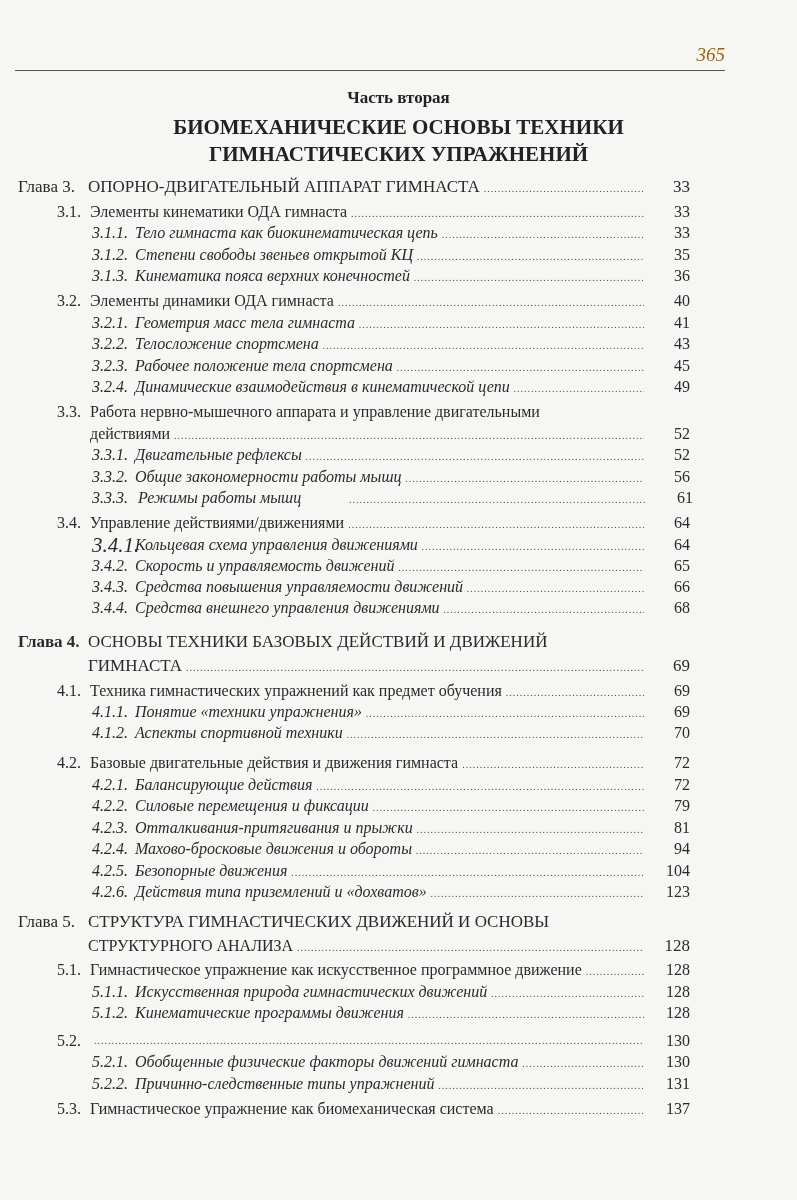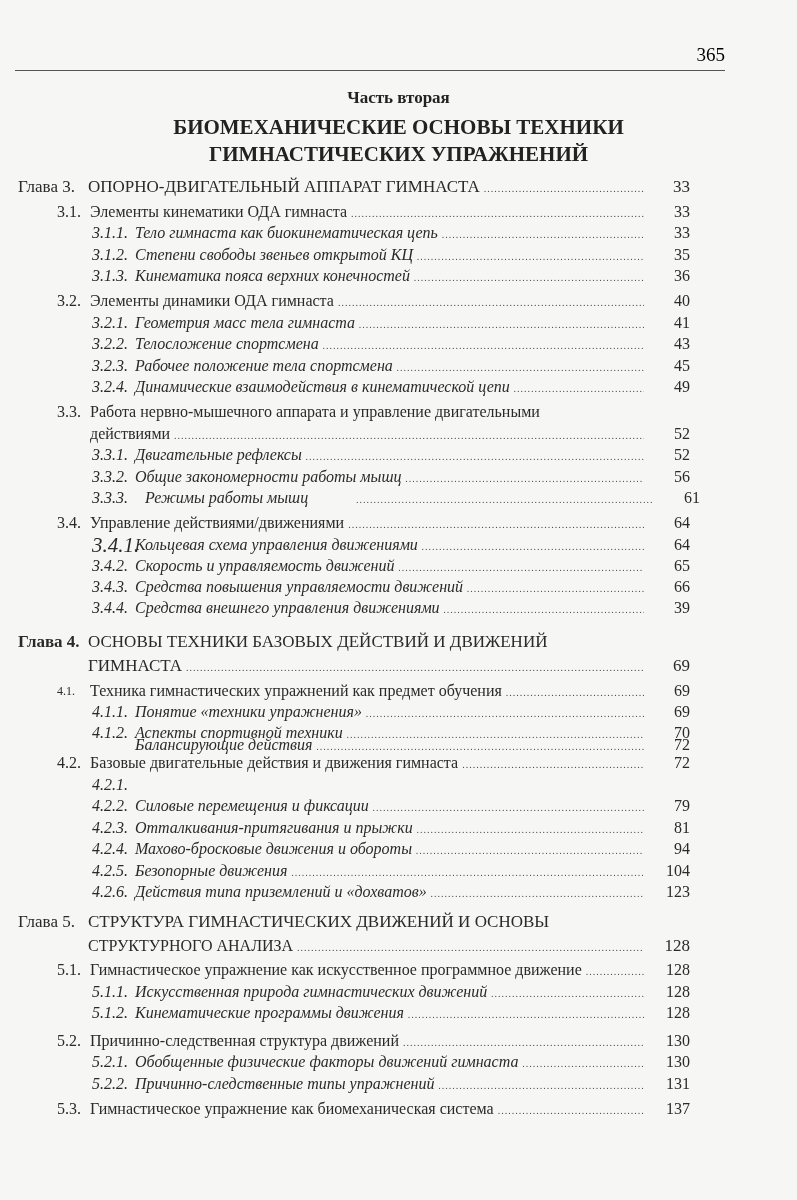--- a/index.html
+++ b/index.html
@@ -6,21 +6,21 @@
   body {
     width: 797px; height: 1200px; overflow: hidden;
     background: #f6f6f4;
     font-family: "Liberation Serif", "DejaVu Serif", serif;
     color: #2a2a2a;
     position: relative;
   }
   .page { position: absolute; left: 0; top: 0; width: 797px; height: 1200px; }
   .page-number {
     position: absolute; right: 72px; top: 44px;
-    font-size: 19px; color: #000000;
+    font-size: 19px; color: #a16207; font-style: italic;
   }
   .header-rule {
     position: absolute; left: 15px; width: 710px; top: 70px;
     border-top: 1.5px solid #555;
   }
   .part-label {
     position: absolute; left: 0; width: 797px; top: 88px; text-align: center;
     font-size: 17px; font-weight: bold; color: #222;
   }
   .part-title {
@@ -159,21 +159,21 @@
       <div class="entry" style="position: absolute; left: 0px; top: 0px;">
         <span class="line2 sub" style="left: 92px; top: 466px; font-size: 16px; font-style: italic;">3.3.2.</span>
         <div class="row sub" style="left: 135px; top: 466px; width: 555px; padding-right: 42px; box-sizing: border-box;">
           <span class="title">Общие закономерности работы мышц</span>
           <span class="dots"></span>
           <span class="page-ref" style="font-style: normal;">56</span>
         </div>
       </div>
       <div class="entry" style="position: absolute; left: 0px; top: 0px;">
         <span class="line2 sub" style="left: 92px; top: 487px; font-size: 16px; font-style: italic;">3.3.3.</span>
-        <div class="row sub" style="left: 145px; top: 487px; width: 555px; padding-right: 42px; box-sizing: border-box; gap: 44px;">
+        <div class="row sub" style="left: 138px; top: 487px; width: 555px; padding-right: 42px; box-sizing: border-box; gap: 44px;">
           <span class="title">Режимы работы мышц</span>
           <span class="dots"></span>
           <span class="page-ref" style="font-style: normal;">61</span>
         </div>
       </div>
       <div class="entry" style="position: absolute; left: 0px; top: 0px;">
         <span class="line2 sec" style="left: 57px; top: 512px; font-size: 16px;">3.4.</span>
         <div class="row sec" style="left: 90px; top: 512px; width: 600px; padding-right: 42px; box-sizing: border-box;">
           <span class="title">Управление действиями/движениями</span>
           <span class="dots"></span>
@@ -202,34 +202,34 @@
           <span class="title">Средства повышения управляемости движений</span>
           <span class="dots"></span>
           <span class="page-ref" style="font-style: normal;">66</span>
         </div>
       </div>
       <div class="entry" style="position: absolute; left: 0px; top: 0px;">
         <span class="line2 sub" style="left: 92px; top: 597px; font-size: 16px; font-style: italic;">3.4.4.</span>
         <div class="row sub" style="left: 135px; top: 597px; width: 555px; padding-right: 42px; box-sizing: border-box;">
           <span class="title">Средства внешнего управления движениями</span>
           <span class="dots"></span>
-          <span class="page-ref" style="font-style: normal;">39</span>
+          <span class="page-ref" style="font-style: normal;">68</span>
         </div>
       </div>
       <div class="entry" style="position: absolute; left: 0px; top: 0px;">
         <span class="line2 ch" style="left: 18px; top: 631px; font-size: 17px; font-weight: bold;">Глава 4.</span>
         <span class="line2" style="left: 88px; top: 631px; font-size: 17px;">ОСНОВЫ ТЕХНИКИ БАЗОВЫХ ДЕЙСТВИЙ И ДВИЖЕНИЙ</span>
         <div class="row ch" style="left: 88px; top: 655px; width: 602px; padding-right: 42px; box-sizing: border-box;">
           <span class="title" style="font-size: 17px;">ГИМНАСТА</span>
           <span class="dots"></span>
           <span class="page-ref" style="font-size: 17px; font-style: normal;">69</span>
         </div>
       </div>
       <div class="entry" style="position: absolute; left: 0px; top: 0px;">
-        <span class="line2 sec" style="left: 57px; top: 680px; font-size: 12px;">4.1.</span>
+        <span class="line2 sec" style="left: 57px; top: 680px; font-size: 16px;">4.1.</span>
         <div class="row sec" style="left: 90px; top: 680px; width: 600px; padding-right: 42px; box-sizing: border-box;">
           <span class="title">Техника гимнастических упражнений как предмет обучения</span>
           <span class="dots"></span>
           <span class="page-ref" style="font-style: normal;">69</span>
         </div>
       </div>
       <div class="entry" style="position: absolute; left: 0px; top: 0px;">
         <span class="line2 sub" style="left: 92px; top: 701px; font-size: 16px; font-style: italic;">4.1.1.</span>
         <div class="row sub" style="left: 135px; top: 701px; width: 555px; padding-right: 42px; box-sizing: border-box;">
           <span class="title">Понятие «техники упражнения»</span>
@@ -248,21 +248,21 @@
       <div class="entry" style="position: absolute; left: 0px; top: 0px;">
         <span class="line2 sec" style="left: 57px; top: 752px; font-size: 16px;">4.2.</span>
         <div class="row sec" style="left: 90px; top: 752px; width: 600px; padding-right: 42px; box-sizing: border-box;">
           <span class="title">Базовые двигательные действия и движения гимнаста</span>
           <span class="dots"></span>
           <span class="page-ref" style="font-style: normal;">72</span>
         </div>
       </div>
       <div class="entry" style="position: absolute; left: 0px; top: 0px;">
         <span class="line2 sub" style="left: 92px; top: 774px; font-size: 16px; font-style: italic;">4.2.1.</span>
-        <div class="row sub" style="left: 135px; top: 734px; width: 555px; padding-right: 42px; box-sizing: border-box;">
+        <div class="row sub" style="left: 135px; top: 774px; width: 555px; padding-right: 42px; box-sizing: border-box;">
           <span class="title">Балансирующие действия</span>
           <span class="dots"></span>
           <span class="page-ref" style="font-style: normal;">72</span>
         </div>
       </div>
       <div class="entry" style="position: absolute; left: 0px; top: 0px;">
         <span class="line2 sub" style="left: 92px; top: 795px; font-size: 16px; font-style: italic;">4.2.2.</span>
         <div class="row sub" style="left: 135px; top: 795px; width: 555px; padding-right: 42px; box-sizing: border-box;">
           <span class="title">Силовые перемещения и фиксации</span>
           <span class="dots"></span>
@@ -330,21 +330,20 @@
         <span class="line2 sub" style="left: 92px; top: 1002px; font-size: 16px; font-style: italic;">5.1.2.</span>
         <div class="row sub" style="left: 135px; top: 1002px; width: 555px; padding-right: 42px; box-sizing: border-box;">
           <span class="title">Кинематические программы движения</span>
           <span class="dots"></span>
           <span class="page-ref" style="font-style: normal;">128</span>
         </div>
       </div>
       <div class="entry" style="position: absolute; left: 0px; top: 0px;">
         <span class="line2 sec" style="left: 57px; top: 1030px; font-size: 16px;">5.2.</span>
         <div class="row sec" style="left: 90px; top: 1030px; width: 600px; padding-right: 42px; box-sizing: border-box;">
-          <span class="title">Причинно-следственная структура движений</span>
           <span class="dots"></span>
           <span class="page-ref" style="font-style: normal;">130</span>
         </div>
       </div>
       <div class="entry" style="position: absolute; left: 0px; top: 0px;">
         <span class="line2 sub" style="left: 92px; top: 1051px; font-size: 16px; font-style: italic;">5.2.1.</span>
         <div class="row sub" style="left: 135px; top: 1051px; width: 555px; padding-right: 42px; box-sizing: border-box;">
           <span class="title">Обобщенные физические факторы движений гимнаста</span>
           <span class="dots"></span>
           <span class="page-ref" style="font-style: normal;">130</span>

